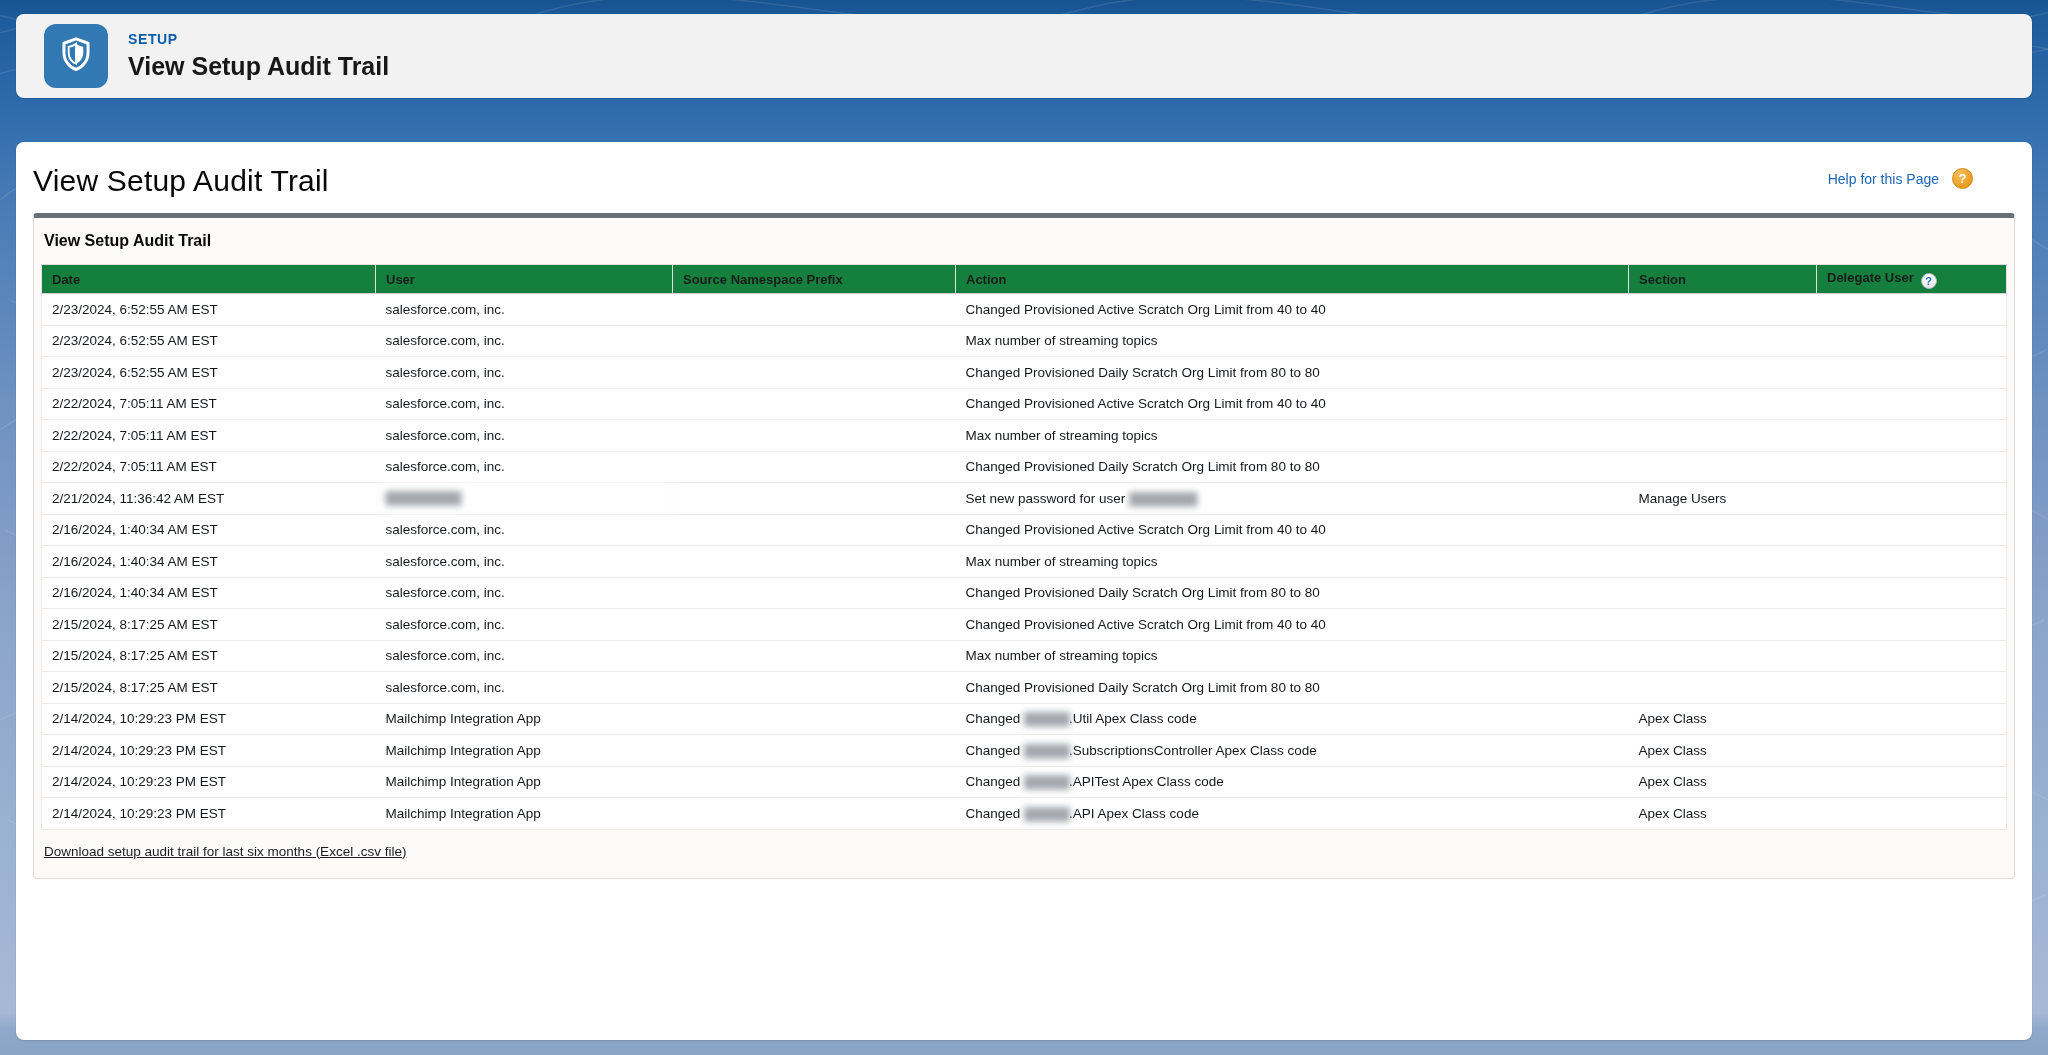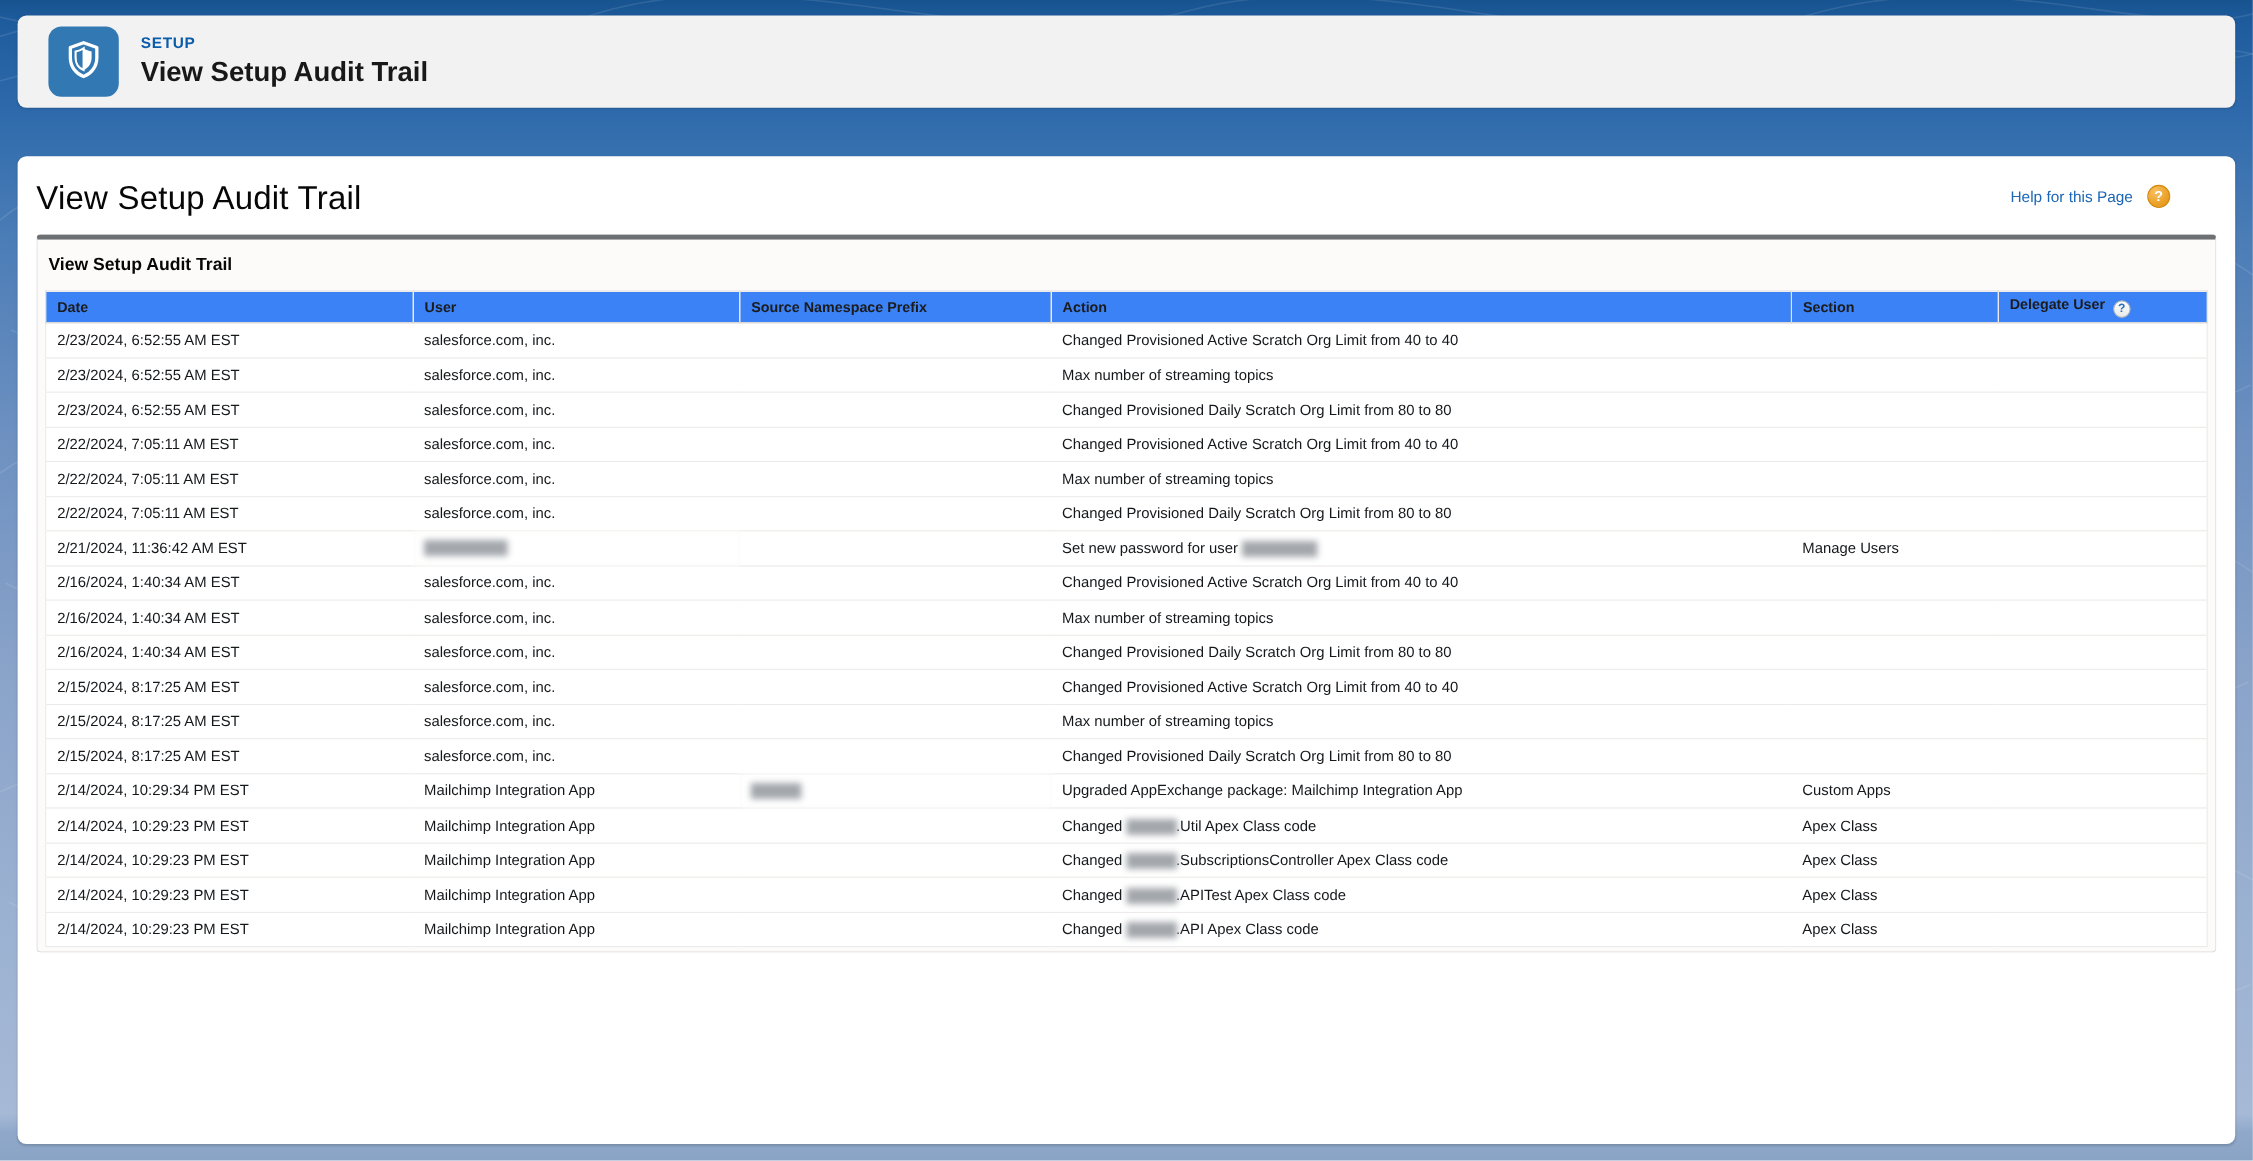--- a/index.html
+++ b/index.html
@@ -54,21 +54,21 @@
     border:1px solid #dcdad8; border-top:5px solid #6e7174; border-radius:4px;
     padding:7px 7px 4px;
   }
   .pb-heading { font-size:16px; font-weight:bold; color:#080707; margin:7px 0 14px 3px; }
 
   table.audit { width:100%; border-collapse:collapse; table-layout:fixed;
     border-left:1px solid #eceae8; border-right:1px solid #eceae8; }
   col.c-date{width:334px} col.c-user{width:297px} col.c-ns{width:283px}
   col.c-action{width:auto} col.c-section{width:188px} col.c-delegate{width:190px}
   th {
-    background:#3b82f6; border:1px solid #e2e0de; border-bottom:1px solid #cfcdcb;
+    background:#15803d; border:1px solid #e2e0de; border-bottom:1px solid #cfcdcb;
     text-align:left; font-size:13px; font-weight:bold; color:#1b1b1b;
     height:29px; padding:0 10px; white-space:nowrap; overflow:hidden;
   }
   td {
     height:31.5px; padding:0 10px; border-bottom:1px solid #edebe9;
     font-size:13.5px; color:#15181b; white-space:nowrap; overflow:hidden; background:#fff;
   }
   .q-circle {
     width:16px; height:16px; border-radius:50%;
     background:linear-gradient(#ffffff,#e9e9ea); border:1px solid #a9b3bf;
@@ -253,28 +253,20 @@
 
   <tr>
     <td>2/15/2024, 8:17:25 AM EST</td>
     <td>salesforce.com, inc.</td>
     <td></td>
     <td><span>Changed Provisioned Daily Scratch Org Limit from 80 to 80</span></td>
     <td></td>
     <td></td>
   </tr>
 
-  <tr>
-    <td>2/14/2024, 10:29:34 PM EST</td>
-    <td>Mailchimp Integration App</td>
-    <td class="redacted">██████</td>
-    <td><span>Upgraded AppExchange package: Mailchimp Integration App</span></td>
-    <td>Custom Apps</td>
-    <td></td>
-  </tr>
 
   <tr>
     <td>2/14/2024, 10:29:23 PM EST</td>
     <td>Mailchimp Integration App</td>
     <td></td>
     <td><span>Changed </span><span class="redacted">██████</span><span>.Util Apex Class code</span></td>
     <td>Apex Class</td>
     <td></td>
   </tr>
 
@@ -302,14 +294,17 @@
     <td></td>
     <td><span>Changed </span><span class="redacted">██████</span><span>.API Apex Class code</span></td>
     <td>Apex Class</td>
     <td></td>
   </tr>
 
 
 </tbody>
     </table>
 
+    <div class="dl-row">
+      <a class="dl-link">Download setup audit trail for last six months (Excel .csv file)</a>
+    </div>
   </div>
 </div>
 
 </body></html>

